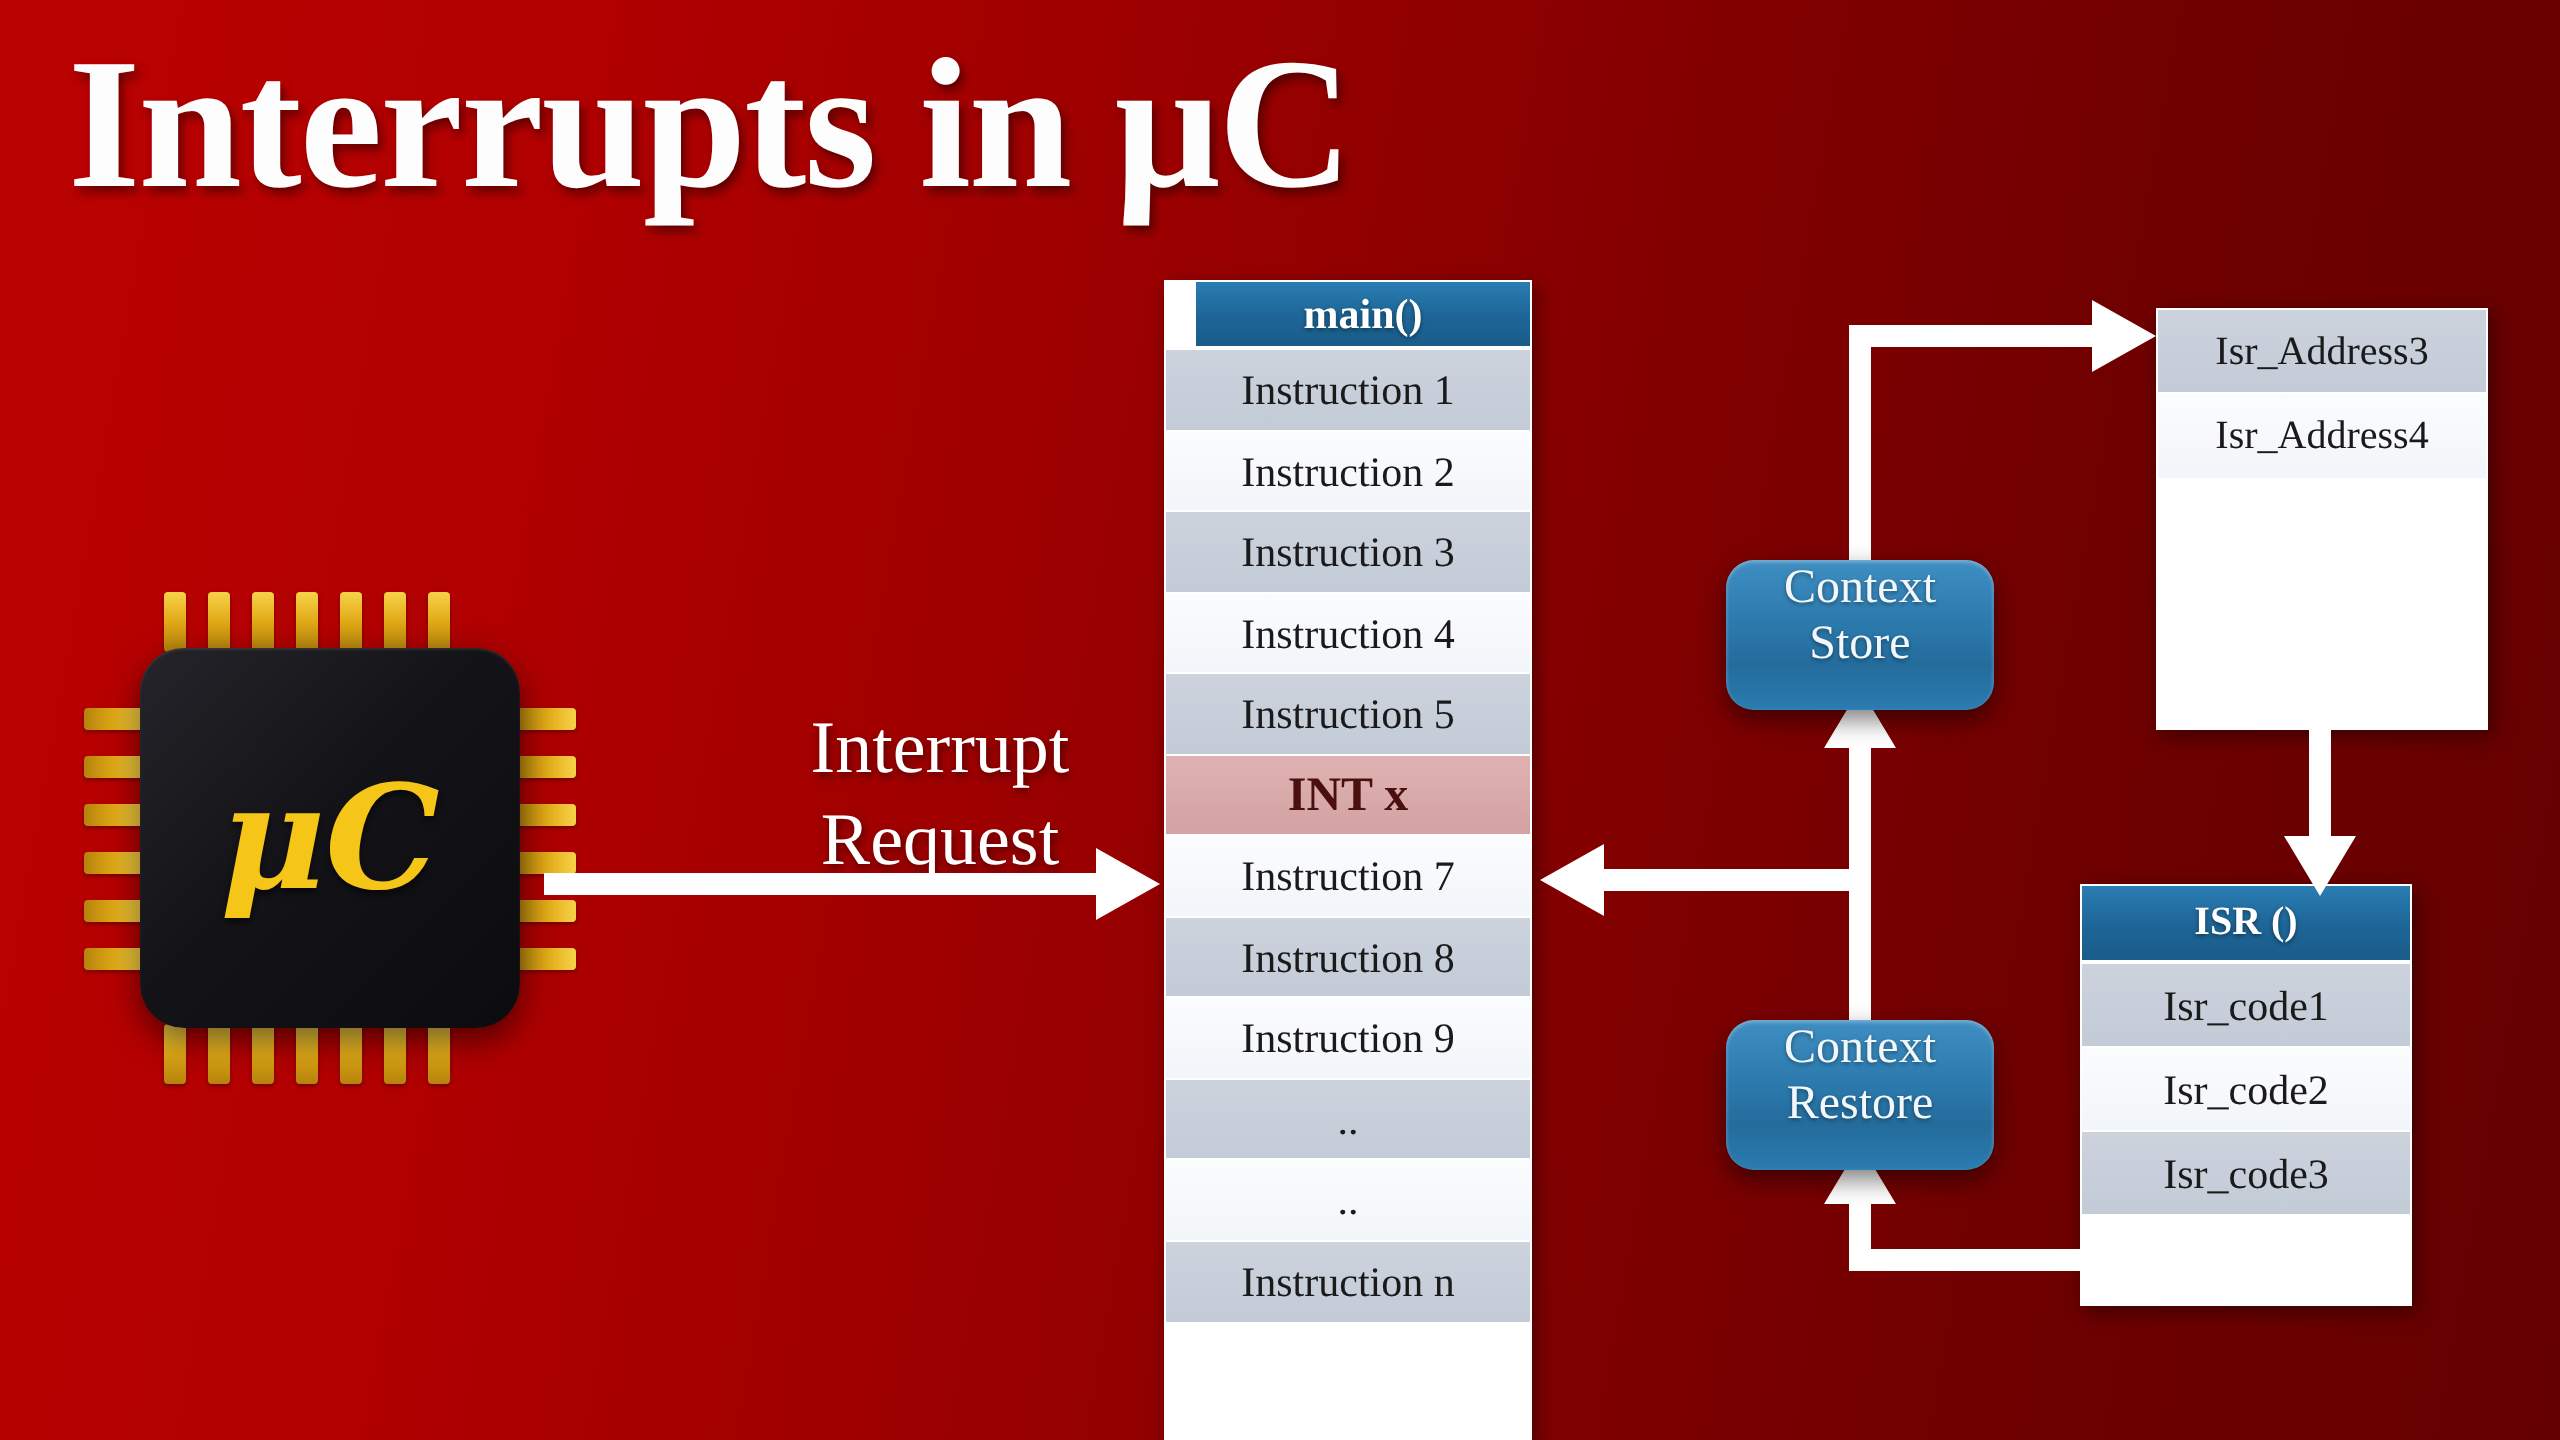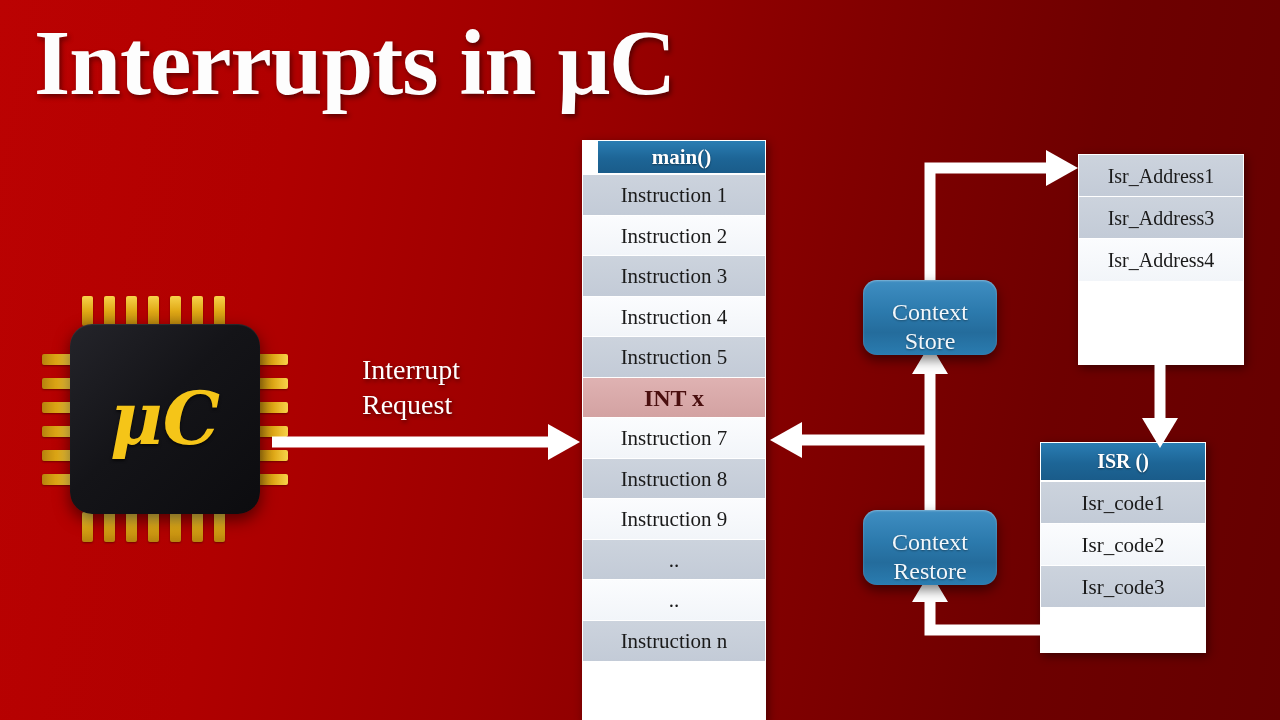--- a/index.html
+++ b/index.html
@@ -75,22 +75,23 @@
   .pin.top, .pin.bottom { width: 11px; height: 30px; }
   .pin.left, .pin.right { width: 30px; height: 11px;
     background: linear-gradient(90deg, #b5820d 0%, #e0a916 50%, #f7d24a 100%); }
 
   
   #irq-label {
     position: absolute;
     left: 362px;
     top: 352px;
     width: 216px;
+    text-align: center;
     color: #ffffff;
-    font-size: 28px;
+    font-size: 37px;
     line-height: 1.25;
     text-shadow: 1px 2px 4px rgba(0,0,0,0.5);
   }
 
   
   .tbl {
     position: absolute;
     border: 1px solid rgba(255,255,255,0.14);
     box-shadow: 2px 3px 9px rgba(0,0,0,0.45);
     background: #ffffff;
@@ -155,21 +156,21 @@
     width: 134px;
     height: 75px;
     border-radius: 14px;
     background: linear-gradient(180deg, #3f8ec2 0%, #2c7aad 42%, #246c9c 70%, #2a7cb0 100%);
     box-shadow: 0 5px 12px rgba(0,0,0,0.5), inset 0 1px 2px rgba(255,255,255,0.35);
     color: #f2f7fb;
     font-size: 24px;
     line-height: 1.18;
     text-align: center;
     display: flex;
-    align-items: flex-end;
+    align-items: flex-start;
     justify-content: center;
     text-shadow: 0 1px 2px rgba(0,0,0,0.4);
     z-index: 5;
   }
   #ctx-store   { left: 863px; top: 280px; }
   #ctx-restore { left: 863px; top: 510px; }
 
   
   #arrows {
     position: absolute;
@@ -241,21 +242,20 @@
     <div class="row highlight">INT x</div>
     <div class="row odd">Instruction 7</div>
     <div class="row even">Instruction 8</div>
     <div class="row odd">Instruction 9</div>
     <div class="row even">..</div>
     <div class="row odd">..</div>
     <div class="row even last">Instruction n</div>
   </div>
 
   <div class="tbl" id="vector-table">
-    <div class="row even">Isr_Address1</div>
     <div class="row even">Isr_Address3</div>
     <div class="row odd last">Isr_Address4</div>
   </div>
 
   <div class="tbl" id="isr-table">
     <div class="hdr">ISR ()</div>
     <div class="row even">Isr_code1</div>
     <div class="row odd">Isr_code2</div>
     <div class="row even">Isr_code3</div>
   </div>

